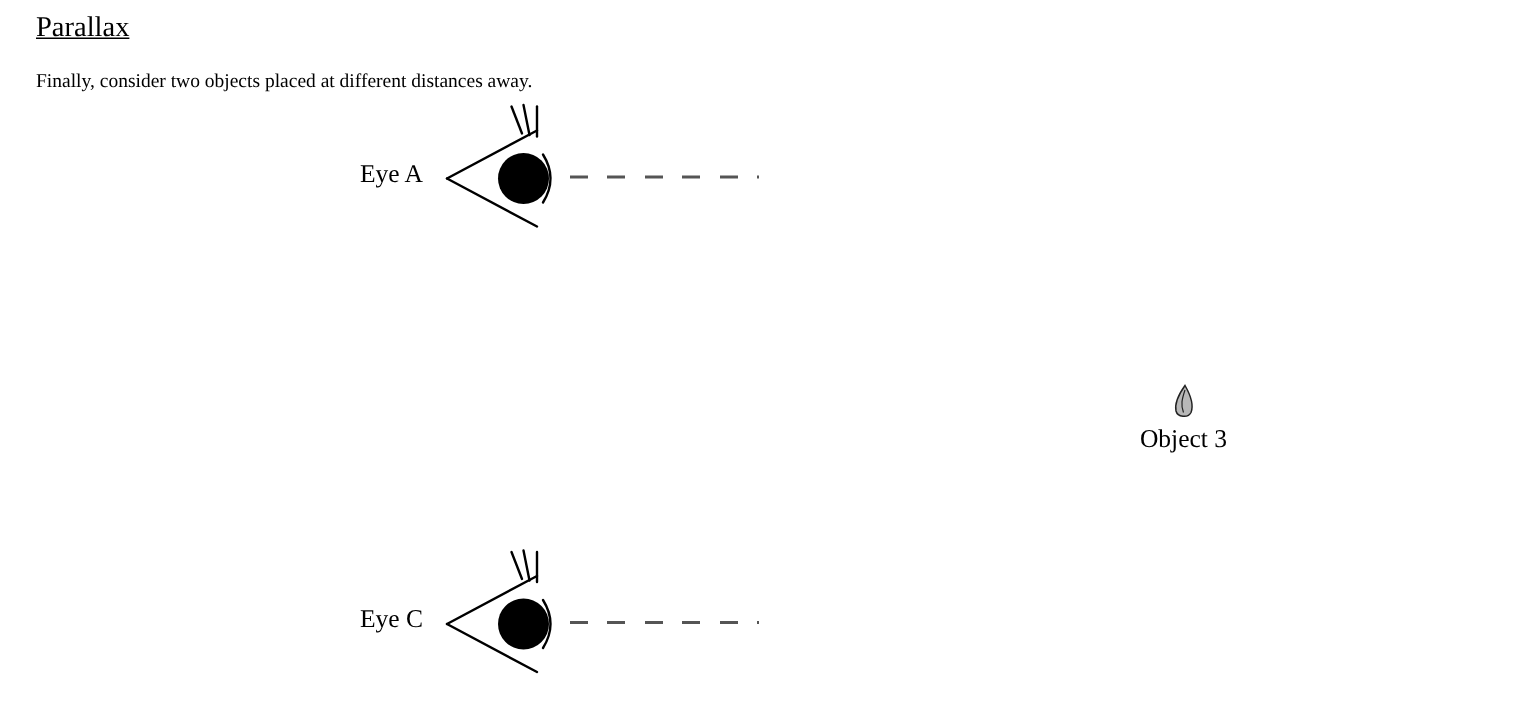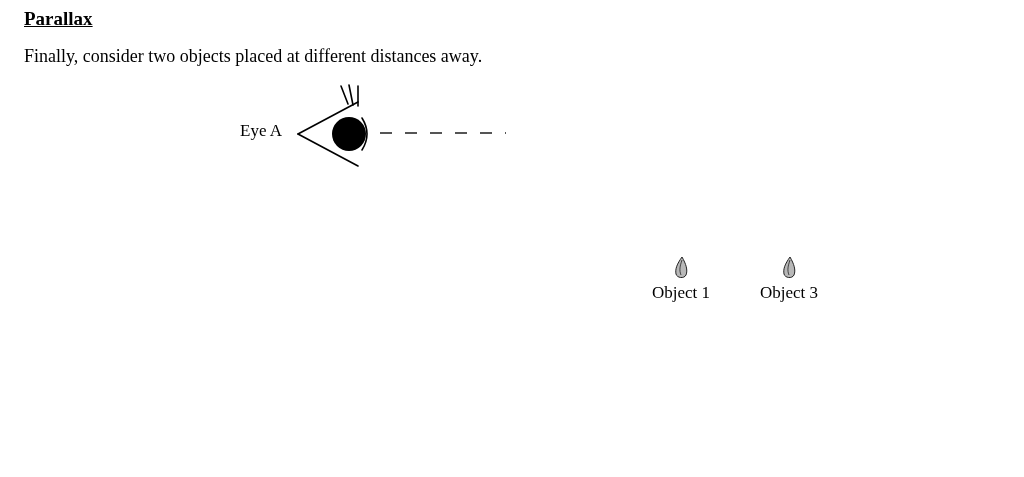--- a/index.html
+++ b/index.html
@@ -15,29 +15,29 @@
     font-family: "Liberation Serif", serif;
     color: var(--ink, #000000);
     overflow: hidden;
   }
   .title {
     position: absolute;
     left: 24px;
     top: 8px;
     margin: 0;
     font-size: 19px;
-    font-weight: bold;
+    font-weight: normal;
     text-decoration: underline;
   }
   .intro {
     position: absolute;
     left: 24px;
     top: 46px;
     margin: 0;
-    font-size: 18px;
+    font-size: 13px;
   }
   .eye-row {
     position: absolute;
     left: 240px;
     width: 300px;
     height: 104px;
   }
   .eye-label {
     position: absolute;
     left: 0;
@@ -95,43 +95,49 @@
   }
 </style>
 </head>
 <body>
 
 <div class="page">
 
   <h1 class="title">Parallax</h1>
   <p class="intro">Finally, consider two objects placed at different distances away.</p>
 
-  <div class="eye-row" style="top:80px">
+  <div class="eye-row" style="top:65px">
     <span class="eye-label">Eye A</span>
     <svg class="eye-svg" width="92" height="104" viewBox="0 0 92 104">
       <path class="lash" d="M 54,24 L 47,6"></path>
       <path class="lash" d="M 59,25 L 55,5"></path>
       <path class="lash" d="M 64,26 L 64,6"></path>
       <path class="lid" d="M 4,54 L 64,22"></path>
       <path class="lid" d="M 4,54 L 64,86"></path>
       <circle class="pupil" cx="55" cy="54" r="17"></circle>
       <path class="cornea" d="M 68,38 Q 78,54 68,70"></path>
     </svg>
     <div class="sight-line"></div>
   </div>
 
 
+  <div class="eye-row" style="top:362px">
+    <span class="eye-label">Eye C</span>
+    <svg class="eye-svg" width="92" height="104" viewBox="0 0 92 104">
+      <path class="lash" d="M 54,24 L 47,6"></path>
+      <path class="lash" d="M 59,25 L 55,5"></path>
+      <path class="lash" d="M 64,26 L 64,6"></path>
+      <path class="lid" d="M 4,54 L 64,22"></path>
+      <path class="lid" d="M 4,54 L 64,86"></path>
+      <circle class="pupil" cx="55" cy="54" r="17"></circle>
+      <path class="cornea" d="M 68,38 Q 78,54 68,70"></path>
+    </svg>
+    <div class="sight-line"></div>
+  </div>
 
-  <div class="space-object" style="left:641px; top:256px">
-    <svg width="16" height="24" viewBox="0 0 16 24">
-      <path class="flame-body" d="M 9,1 C 4,8 2,13 3,18 C 4,22 11,23 13,19 C 15,14 13,8 9,1 Z"></path>
-      <path class="flame-vein" d="M 9,4 C 7,10 6,14 8,19"></path>
-    </svg>
-    <span class="object-label">Object 1</span>
-  </div>
 
   <div class="space-object" style="left:749px; top:256px">
     <svg width="16" height="24" viewBox="0 0 16 24">
       <path class="flame-body" d="M 9,1 C 4,8 2,13 3,18 C 4,22 11,23 13,19 C 15,14 13,8 9,1 Z"></path>
       <path class="flame-vein" d="M 9,4 C 7,10 6,14 8,19"></path>
     </svg>
     <span class="object-label">Object 3</span>
   </div>
 
 </div>

